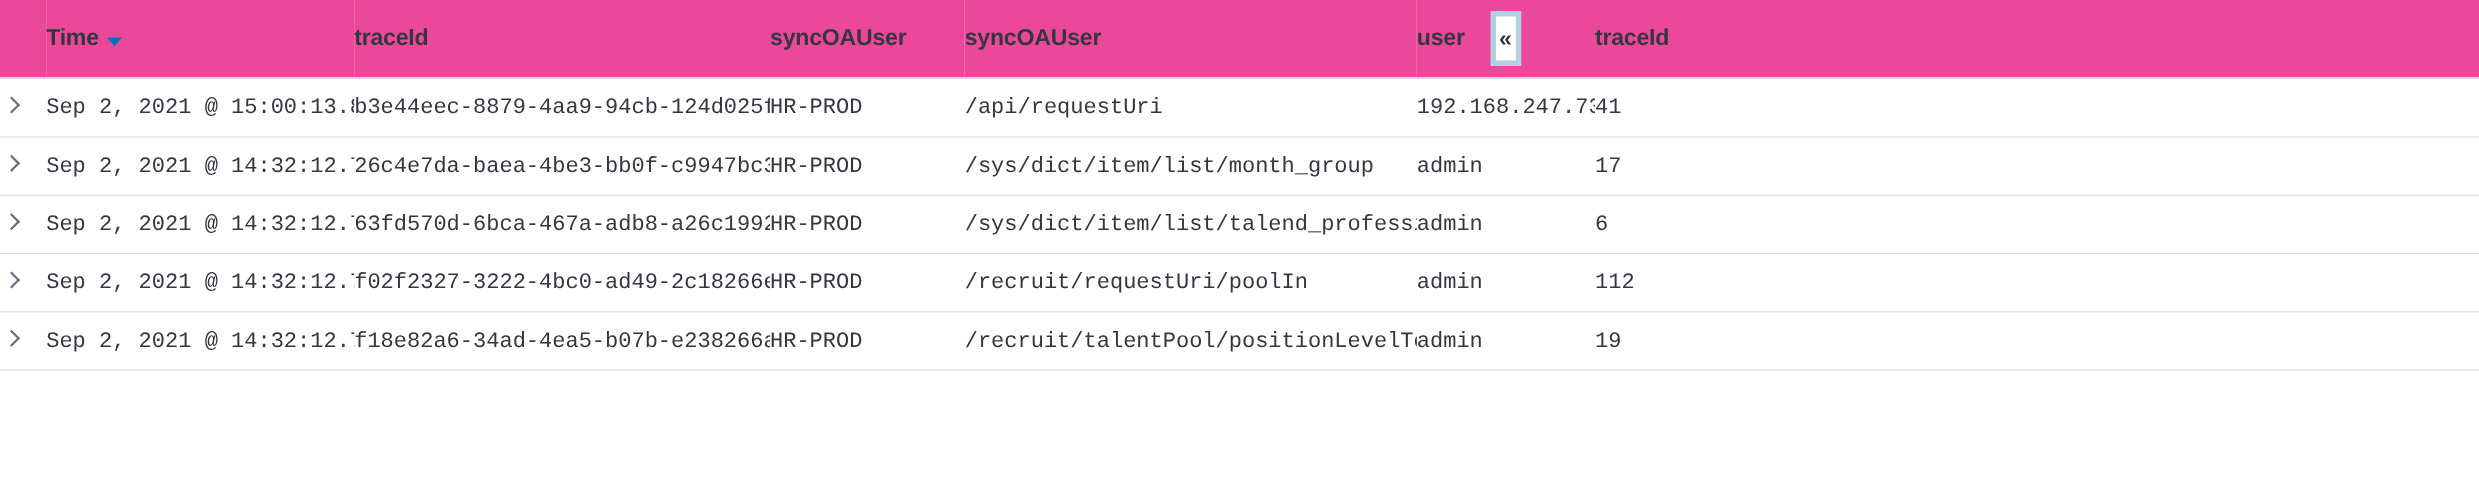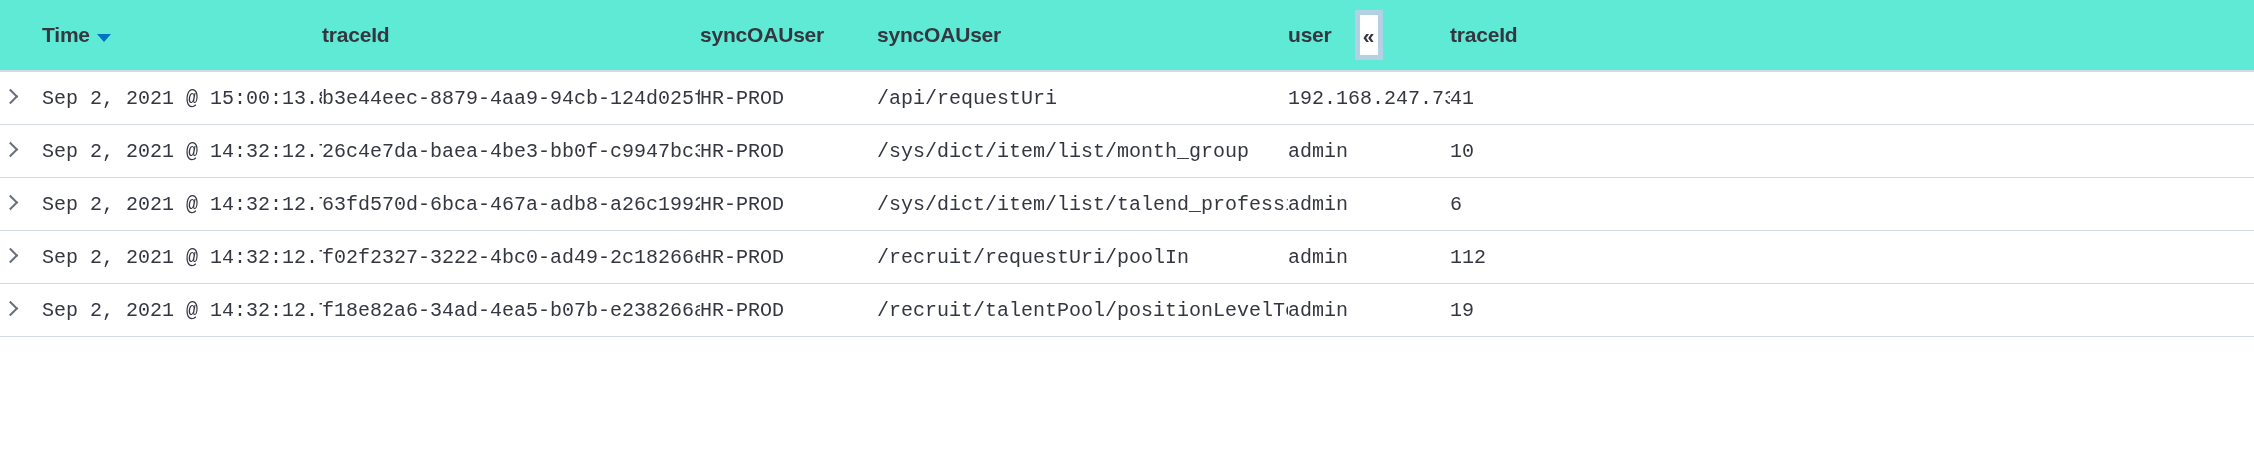--- a/index.html
+++ b/index.html
@@ -36,21 +36,21 @@
     padding: 0;
     margin: 0;
     text-align: left;
     vertical-align: middle;
     font-family: "Liberation Sans", sans-serif;
     font-size: 21px;
     font-weight: bold;
     color: #343741;
     letter-spacing: -0.2px;
     border-bottom: 2px solid #d3dae6;
-    background: #5eead4;
+    background: #ec4899;
     white-space: nowrap;
   }
 
   .th-inner {
     display: flex;
     align-items: center;
     gap: 7px;
   }
 
   .sort-caret {
@@ -205,21 +205,21 @@
 
     <tr>
       <td class="expand-cell pad-l14">
         <span class="expand-chevron"></span>
       </td>
       <td class="pad-l42">Sep 2, 2021 @ 14:32:12.784</td>
       <td>26c4e7da-baea-4be3-bb0f-c9947bc3af08</td>
       <td>HR-PROD</td>
       <td>/sys/dict/item/list/month_group</td>
       <td>admin</td>
-      <td>10</td>
+      <td>17</td>
     </tr>
 
     <tr>
       <td class="expand-cell pad-l14">
         <span class="expand-chevron"></span>
       </td>
       <td class="pad-l42">Sep 2, 2021 @ 14:32:12.784</td>
       <td>63fd570d-6bca-467a-adb8-a26c1992cec1</td>
       <td>HR-PROD</td>
       <td>/sys/dict/item/list/talend_professional</td>

